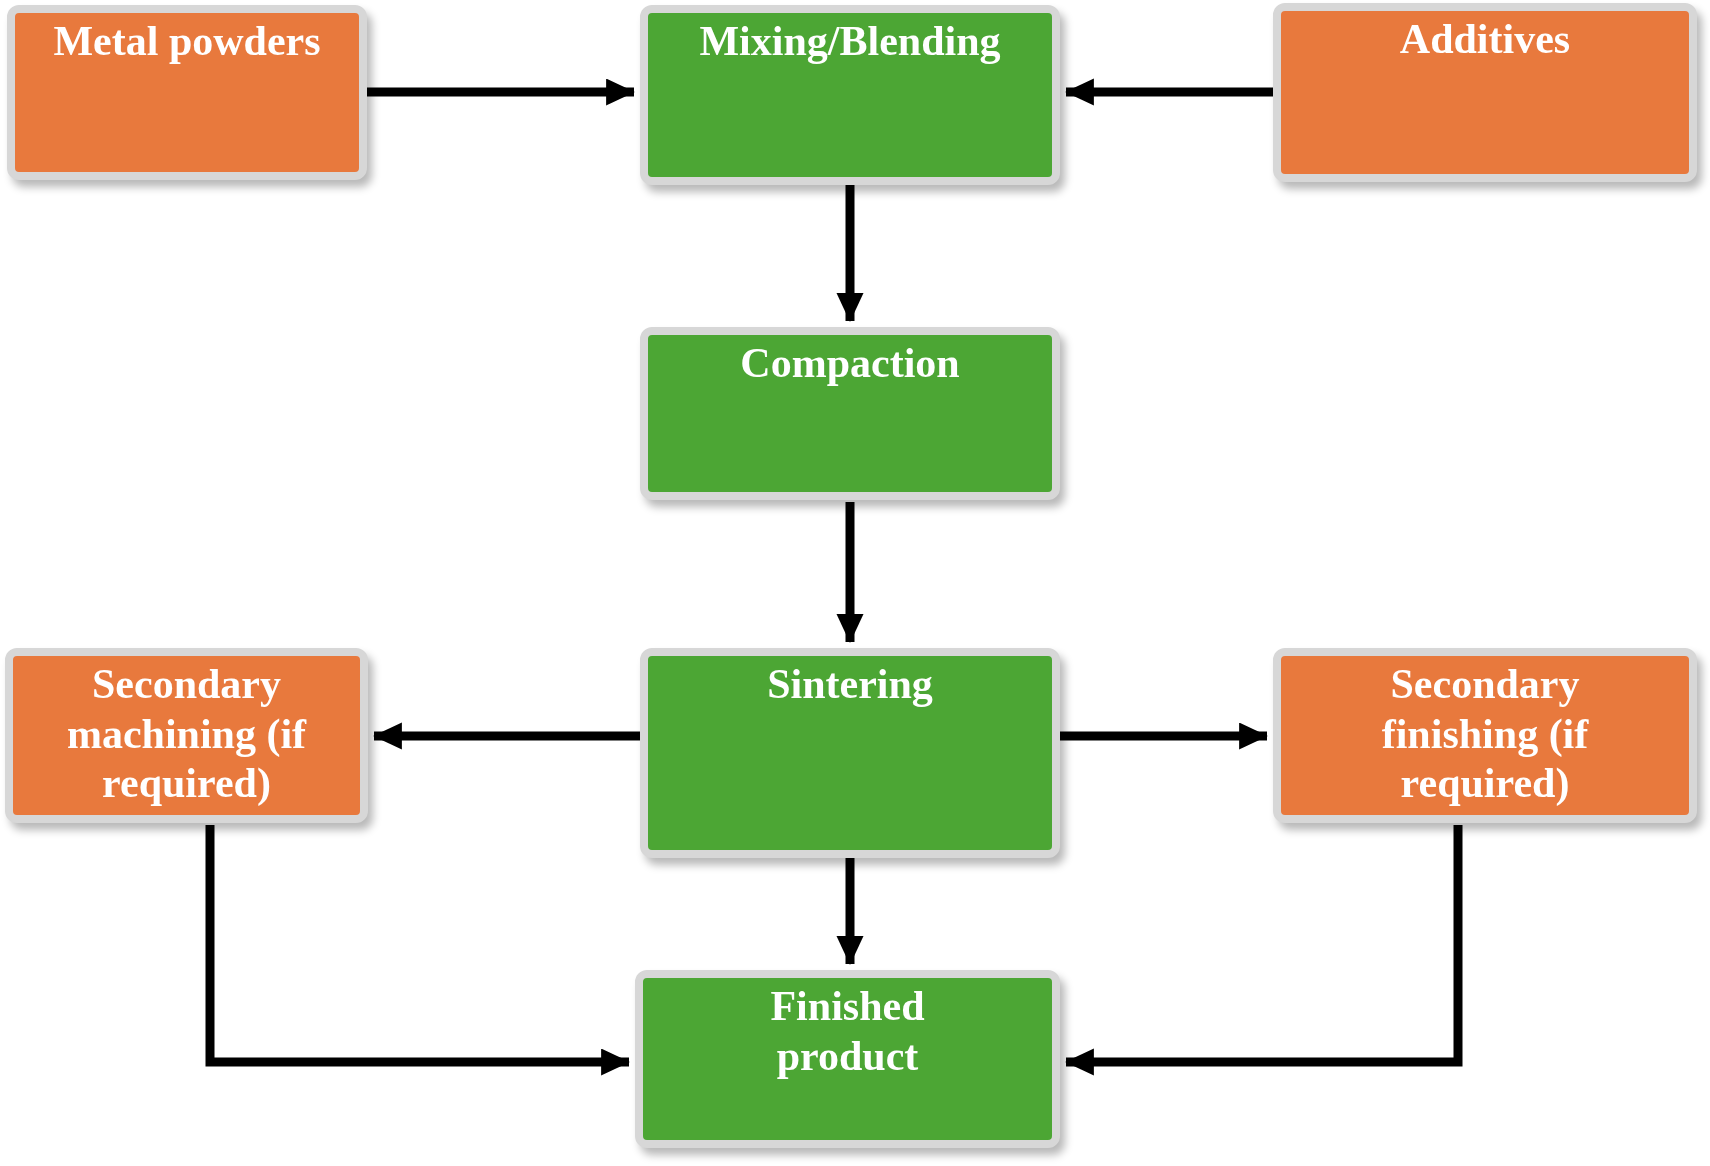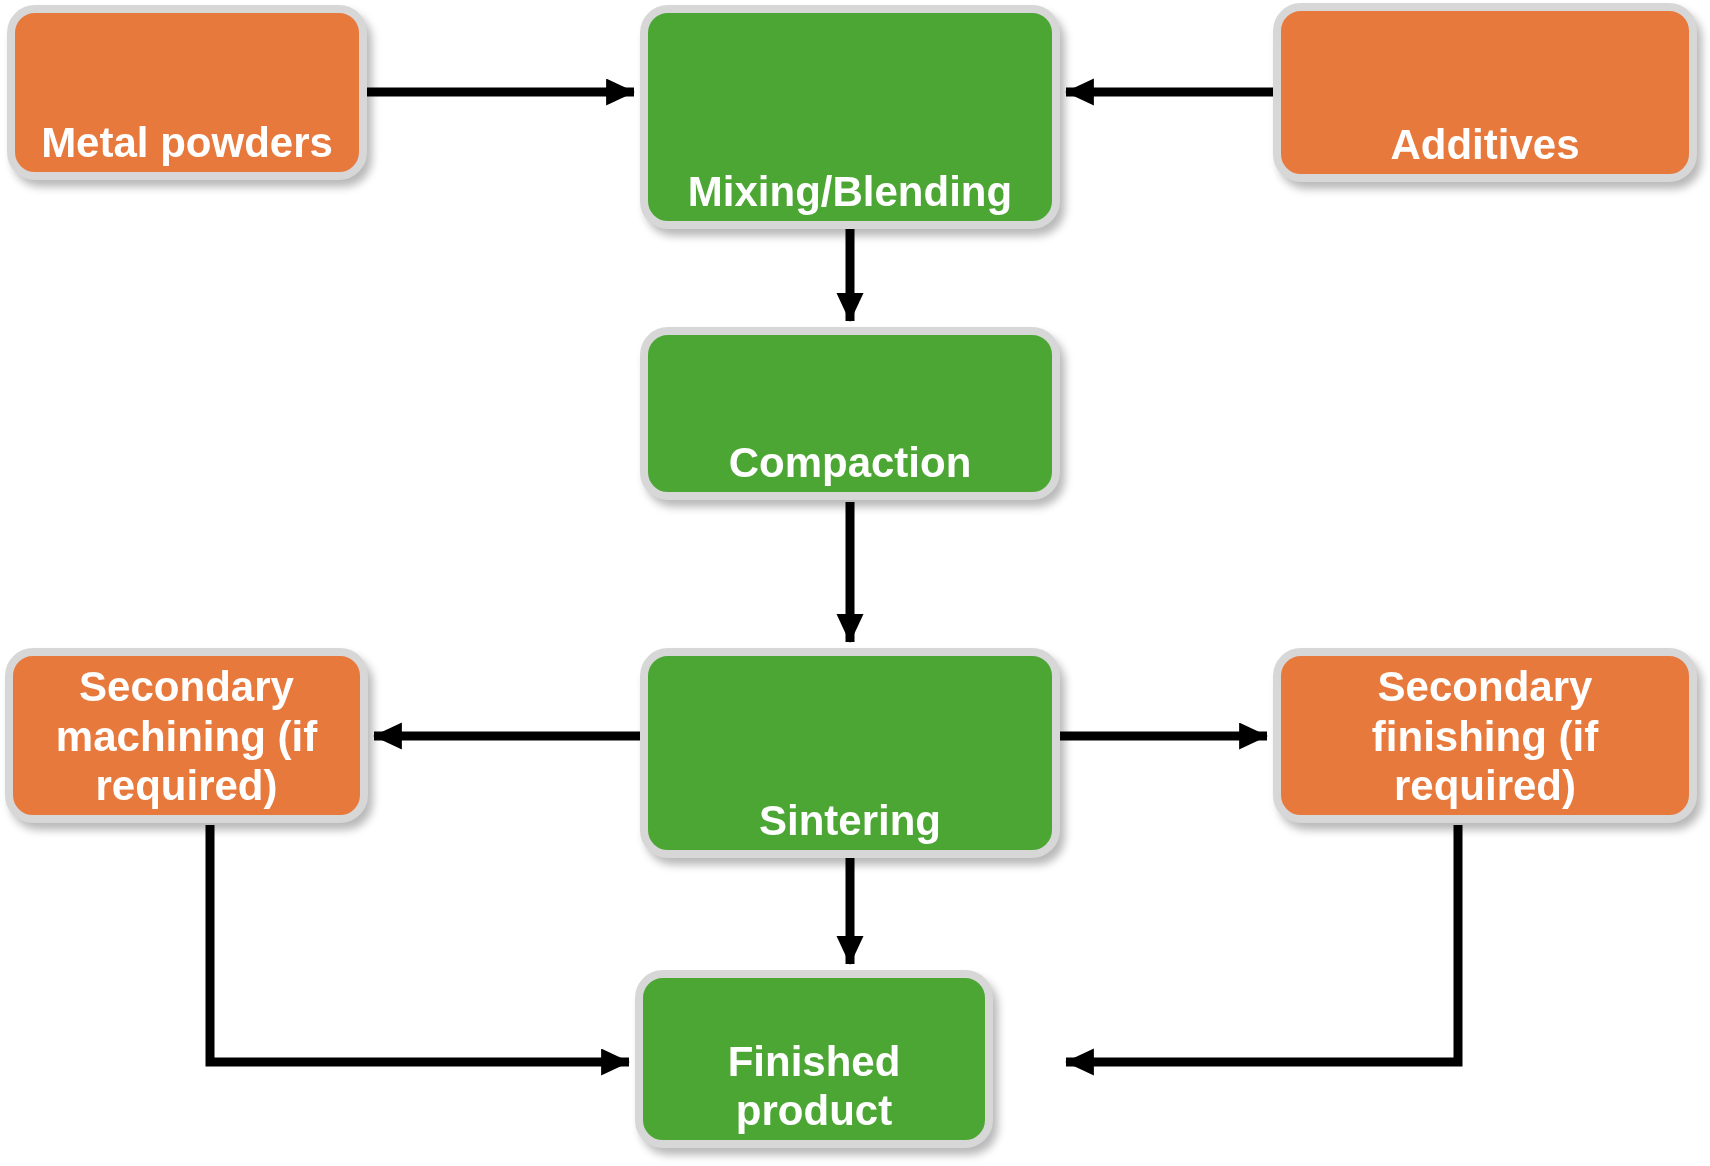--- a/index.html
+++ b/index.html
@@ -16,27 +16,28 @@
     overflow: hidden;
   }
   .canvas {
     position: relative;
     width: 1710px; height: 1166px;
     background: var(--page-bg);
   }
   .node {
     position: absolute;
     display: flex;
-    align-items: flex-end;
+    align-items: flex-start;
     justify-content: center;
     text-align: center;
     border: 8px solid var(--node-border);
-    border-radius: 28px;
+    border-radius: 12px;
     box-shadow: 5px 7px 8px rgba(0,0,0,0.28);
     color: var(--text-color);
+    font-family: Liberation Serif, serif;
   }
   .node .label {
     font-weight: bold;
     font-size: 42px;
     line-height: 1.18;
     white-space: pre-line;
     padding: 4px 10px;
   }
   svg.edges {
     position: absolute;
@@ -70,21 +71,21 @@
     <path class="edge" d="M1060,736 L1267,736" marker-end="url(#ah)"></path>
     <path class="edge" d="M850,825 L850,964" marker-end="url(#ah)"></path>
     <path class="edge" d="M210,825 L210,1062 L629,1062" marker-end="url(#ah)"></path>
     <path class="edge" d="M1458,825 L1458,1062 L1066,1062" marker-end="url(#ah)"></path>
   </svg>
 
   <div class="node" style="left: 7px; top: 5px; width: 360px; height: 175px; background-color: rgb(232, 121, 61);">
     <span class="label">Metal powders</span>
   </div>
 
-  <div class="node" style="left: 640px; top: 5px; width: 420px; height: 224px; background-color: rgb(76, 166, 52);">
+  <div class="node" style="left: 640px; top: 5px; width: 420px; height: 180px; background-color: rgb(76, 166, 52);">
     <span class="label">Mixing/Blending</span>
   </div>
 
   <div class="node" style="left: 640px; top: 327px; width: 420px; height: 173px; background-color: rgb(76, 166, 52);">
     <span class="label">Compaction</span>
   </div>
 
   <div class="node" style="left: 1273px; top: 3px; width: 424px; height: 179px; background-color: rgb(232, 121, 61);">
     <span class="label">Additives</span>
   </div>
@@ -98,18 +99,18 @@
   <div class="node" style="left: 640px; top: 648px; width: 420px; height: 210px; background-color: rgb(76, 166, 52);">
     <span class="label">Sintering</span>
   </div>
 
   <div class="node" style="left: 1273px; top: 648px; width: 424px; height: 175px; background-color: rgb(232, 121, 61);">
     <span class="label">Secondary
 finishing (if
 required)</span>
   </div>
 
-  <div class="node" style="left: 635px; top: 970px; width: 358px; height: 178px; background-color: rgb(76, 166, 52);">
+  <div class="node" style="left: 635px; top: 970px; width: 425px; height: 178px; background-color: rgb(76, 166, 52);">
     <span class="label">Finished
 product</span>
   </div>
 
 </div>
 
 </body></html>

